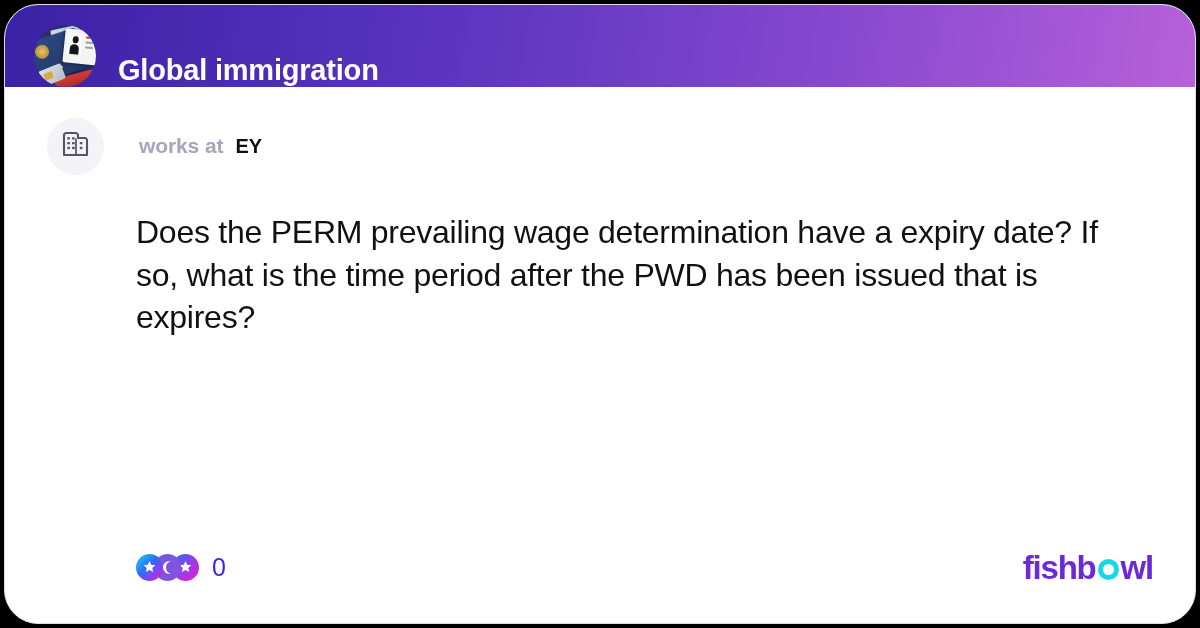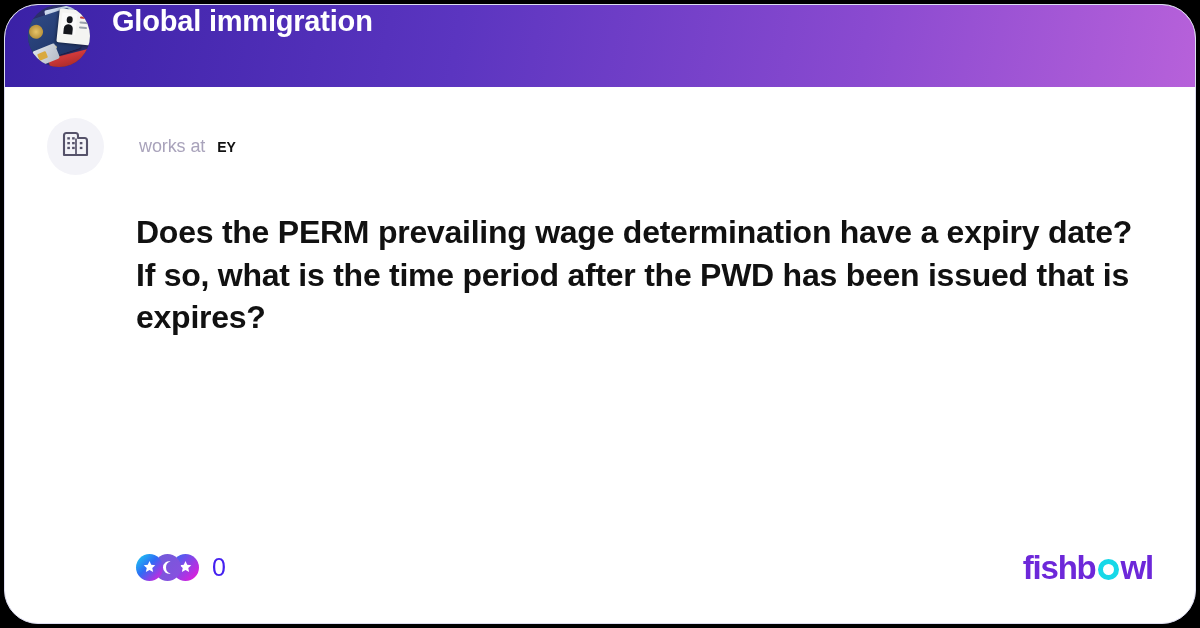--- a/index.html
+++ b/index.html
@@ -26,22 +26,22 @@
     flex-direction: column;
   }
 
   
   .header {
     position: relative;
     height: 82px;
     flex: 0 0 82px;
     background: linear-gradient(100deg, #3a21a6 0%, #5b35c0 38%, #8a4ad0 72%, #b761da 100%);
     display: flex;
-    align-items: flex-start;
-    padding-left: 23px;
+    align-items: flex-end;
+    padding-left: 29px;
   }
 
   .group-avatar {
     width: 62px;
     height: 62px;
     border-radius: 50%;
     flex: 0 0 62px;
     overflow: hidden;
     position: relative;
     background: #2b2f6b;
@@ -185,37 +185,37 @@
     justify-content: center;
   }
 
   .author-meta {
     margin-left: 35px;
     display: flex;
     align-items: baseline;
   }
   .works-at {
     color: #a9a3bb;
-    font-size: 18px;
-    font-weight: normal;
+    font-size: 21px;
+    font-weight: bold;
     letter-spacing: -0.1px;
   }
   .company-name {
     margin-left: 12px;
     color: #111111;
-    font-size: 14px;
+    font-size: 20px;
     font-weight: bold;
   }
 
   .question {
     margin-top: 36px;
     margin-left: 89px;
     margin-right: 20px;
     font-size: 32px;
-    font-weight: bold;
+    font-weight: normal;
     line-height: 1.33;
     color: #111111;
     letter-spacing: -0.25px;
     max-width: 1020px;
   }
 
   
   .footer {
     position: absolute;
     left: 42px;

